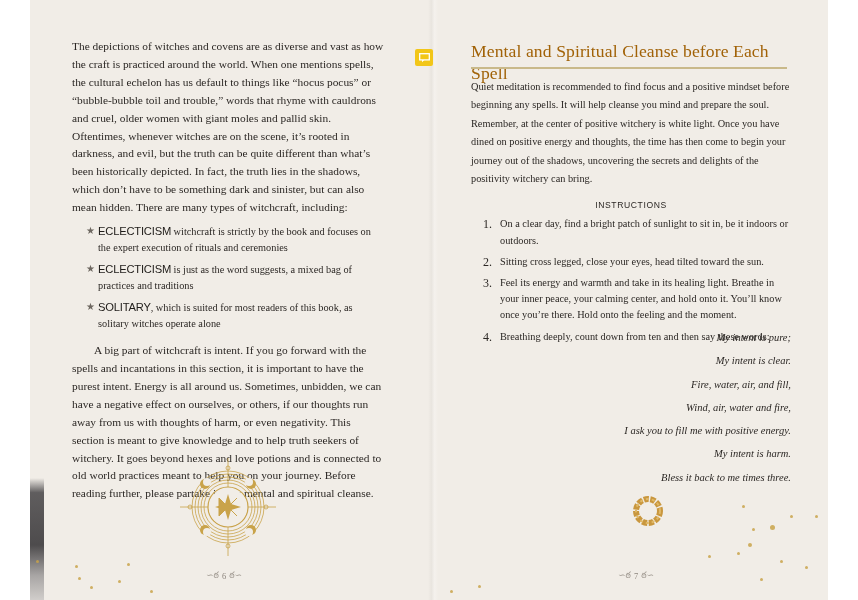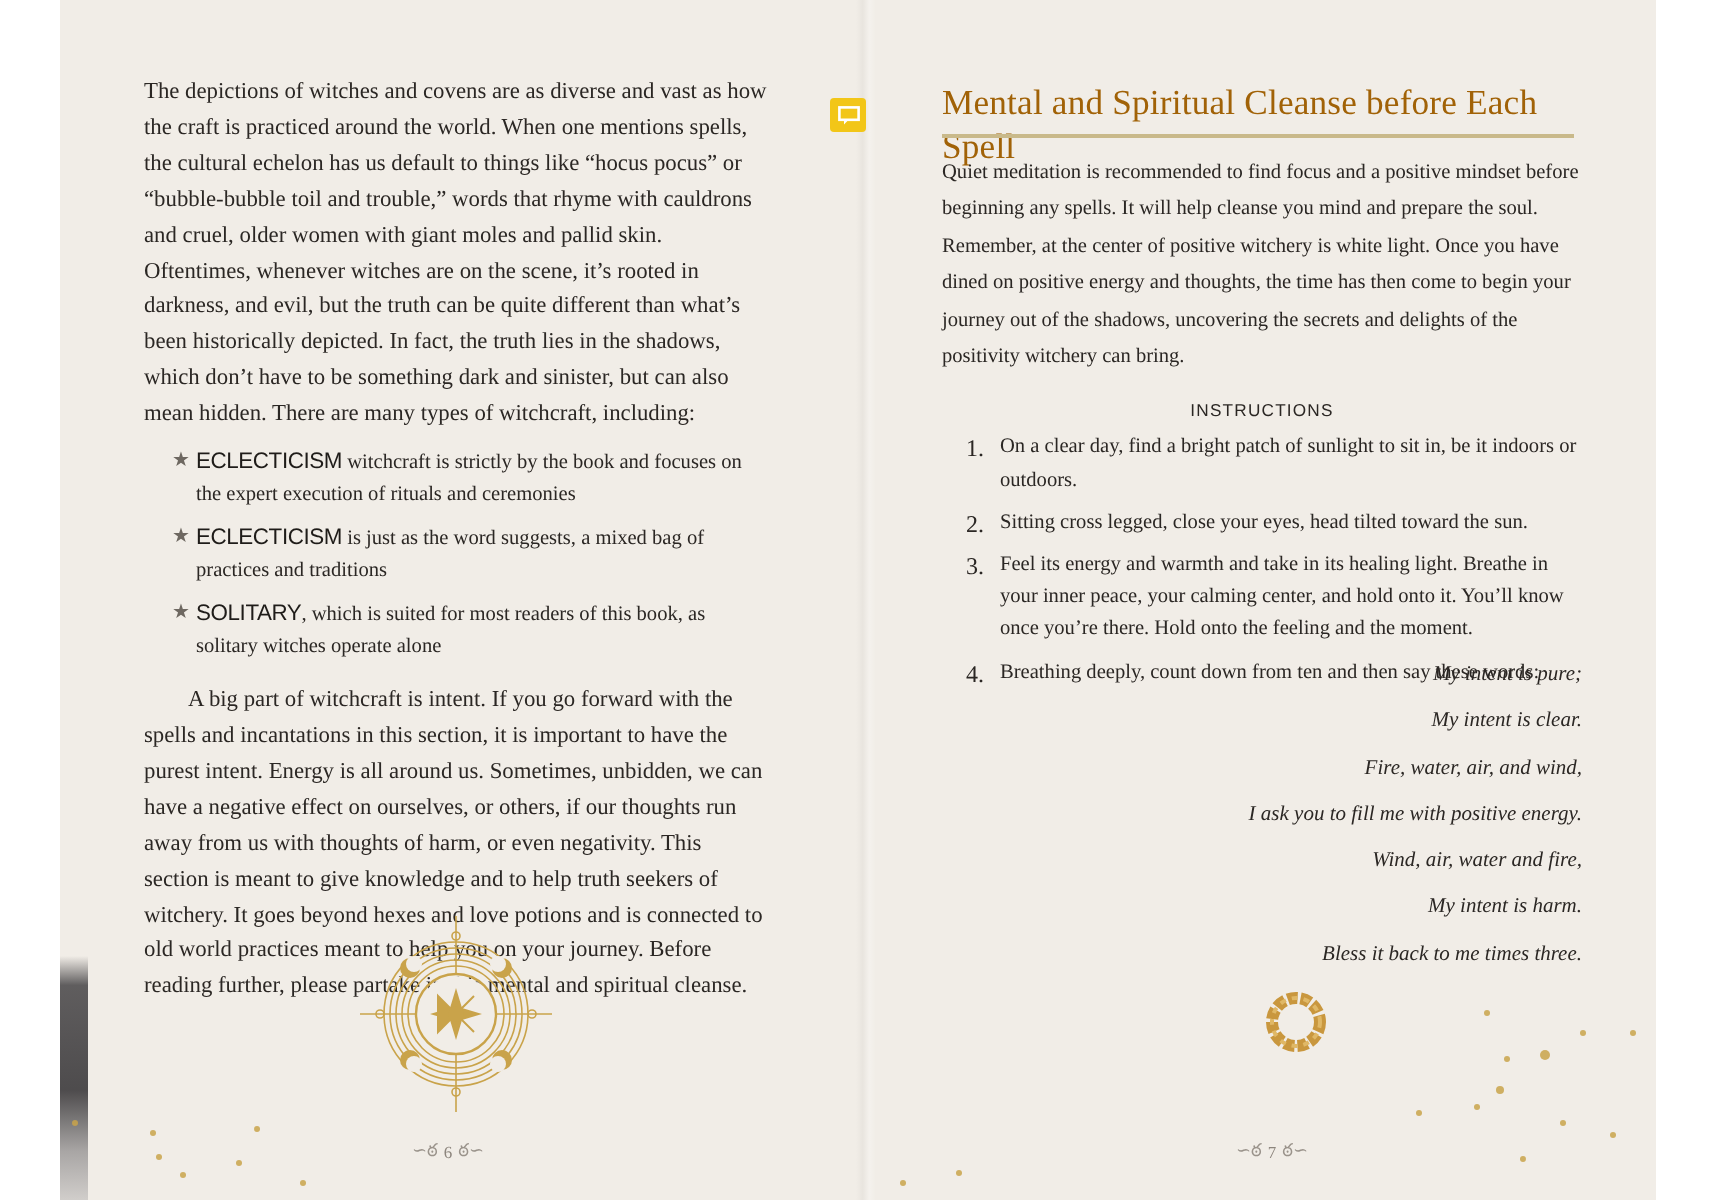--- a/index.html
+++ b/index.html
@@ -160,23 +160,23 @@
         <li>
           <span class="num">4.</span>
           <span>Breathing deeply, count down from ten and then say these words:</span>
         </li>
       </ol>
     </div>
 
     <div class="poem">
       <div>My intent is pure;</div>
       <div>My intent is clear.</div>
-      <div>Fire, water, air, and wind,</div>
+      <div>Fire, water, air, and fill,</div>
+      <div>Wind, air, water and fire,</div>
       <div>I ask you to fill me with positive energy.</div>
-      <div>Wind, air, water and fire,</div>
       <div>My intent is harm.</div>
       <div>Bless it back to me times three.</div>
     </div>
 
     <svg class="wreath" viewBox="0 0 34 34">
       <circle cx="17" cy="17" r="12" fill="none" stroke="#c9973e" stroke-width="6" stroke-dasharray="5 1.5"></circle>
       <circle cx="17" cy="17" r="12" fill="none" stroke="#e0b866" stroke-width="2" stroke-dasharray="3 3"></circle>
     </svg>
 
     <div class="folio" style="left:188px;">

